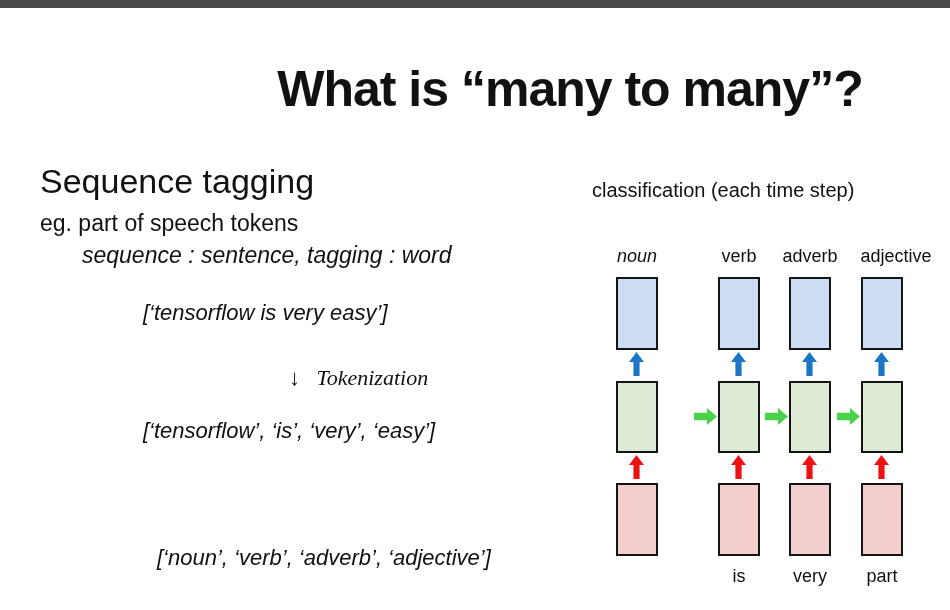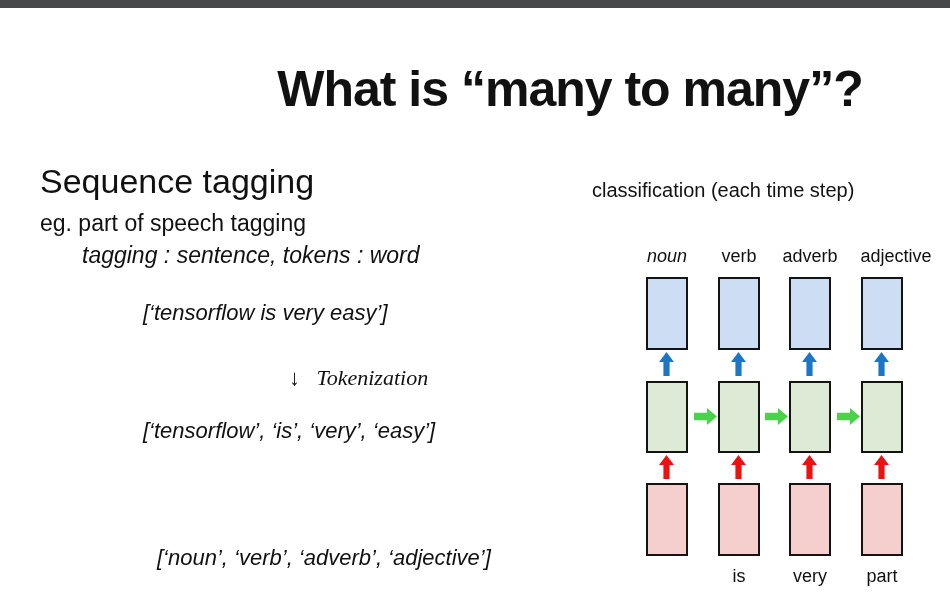--- a/index.html
+++ b/index.html
@@ -72,21 +72,21 @@
     left: 592px;
     font-size: 20px;
     white-space: nowrap;
   }
   .col {
     position: absolute;
     top: 277px;
     width: 42px;
     height: 313px;
   }
-  .col-1 { left: 646px; font-style: italic; }
+  .col-1 { left: 616px; font-style: italic; }
   .col-2 { left: 718px; }
   .col-3 { left: 789px; }
   .col-4 { left: 861px; }
   .class-label, .token-label {
     position: absolute;
     left: -39px;
     width: 120px;
     text-align: center;
     font-size: 18px;
     white-space: nowrap;
@@ -124,22 +124,22 @@
 </head>
 <body>
 
 <div class="slide">
 
   <div class="top-bar" style="background: rgb(70, 72, 74);"></div>
 
   <h1 class="title">What is “many to many”?</h1>
 
   <h2 class="heading">Sequence tagging</h2>
-  <div class="subheading">eg. part of speech tagging</div>
-  <div class="definition">tagging : sentence, tokens : word</div>
+  <div class="subheading">eg. part of speech tokens</div>
+  <div class="definition">sequence : sentence, tagging : word</div>
 
   <div class="step step-1">[‘tensorflow is very easy’]</div>
 
   <div class="step step-2">
     <span class="op-arrow">↓</span>
     <span>Tokenization</span>
   </div>
 
   <div class="step step-3">[‘tensorflow’, ‘is’, ‘very’, ‘easy’]</div>
 

